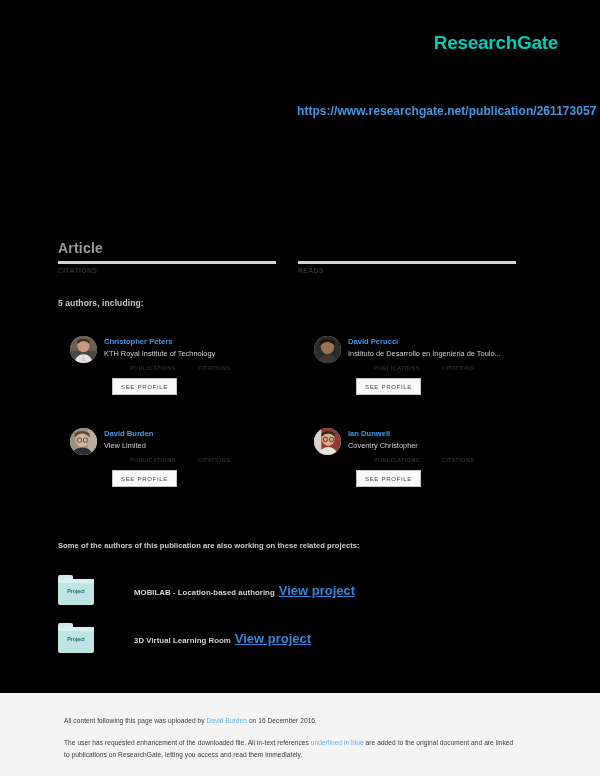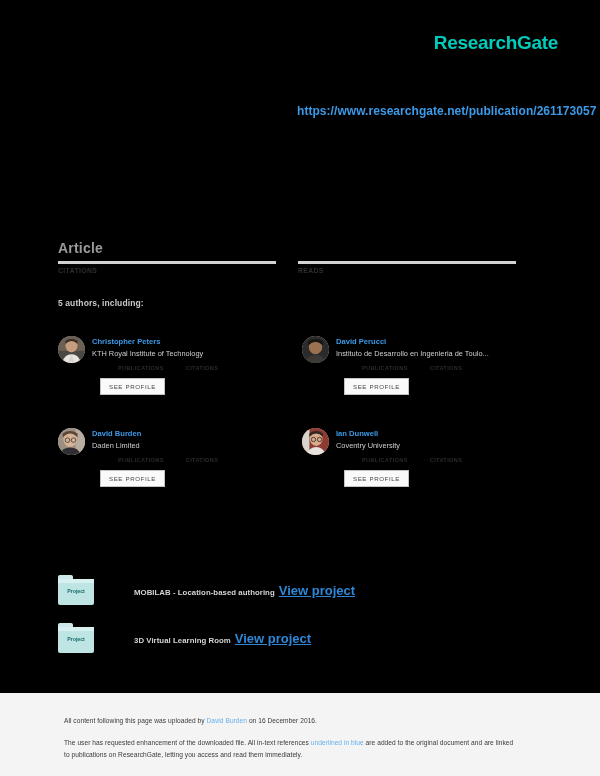--- a/index.html
+++ b/index.html
@@ -76,21 +76,21 @@
   .authors-heading {
     position: absolute;
     left: 58px; top: 298px;
     font-size: 8.5px;
     font-weight: 700;
     color: #c9c9c9;
     letter-spacing: 0.1px;
   }
   .authors-grid {
     position: absolute;
-    left: 58px; top: 336px;
+    left: 70px; top: 336px;
     width: 470px;
     display: flex;
     flex-wrap: wrap;
     column-gap: 18px;
     row-gap: 12px;
   }
   .author {
     width: 226px;
     display: flex;
     gap: 7px;
@@ -342,21 +342,21 @@
           <rect x="26" y="0" width="14" height="40" fill="#b8ada0"></rect>
           <ellipse cx="18" cy="17" rx="10" ry="11" fill="#d7b295"></ellipse>
           <path d="M7 14 q11 -12 22 0 l0 -6 q-11 -7 -22 0 z" fill="#5b4636"></path>
           <circle cx="14" cy="18" r="3.4" fill="none" stroke="#3c3c3c" stroke-width="1.2"></circle>
           <circle cx="23" cy="18" r="3.4" fill="none" stroke="#3c3c3c" stroke-width="1.2"></circle>
           <path d="M2 40 q4 -11 16 -11 q12 0 16 11 z" fill="#2f2f33"></path>
         </svg>
       </div>
       <div class="author-body">
         <div class="author-name">David Burden</div>
-        <div class="author-affil">Daden Limited</div>
+        <div class="author-affil">View Limited</div>
         <div class="author-stats">
           <div>
             <div class="astat-label">PUBLICATIONS</div>
             <div class="astat-value"></div>
           </div>
           <div>
             <div class="astat-label">CITATIONS</div>
             <div class="astat-value"></div>
           </div>
         </div>
@@ -371,37 +371,38 @@
           <rect x="0" y="0" width="11" height="40" fill="#d8d4cc"></rect>
           <ellipse cx="21" cy="16" rx="9.5" ry="10.5" fill="#d9ab8a"></ellipse>
           <path d="M11 13 q10 -10 20 0 l0 -5 q-10 -7 -20 0 z" fill="#2f2720"></path>
           <circle cx="17" cy="17" r="3.2" fill="none" stroke="#2a2a2a" stroke-width="1.2"></circle>
           <circle cx="26" cy="17" r="3.2" fill="none" stroke="#2a2a2a" stroke-width="1.2"></circle>
           <path d="M6 40 q5 -12 15 -12 q10 0 15 12 z" fill="#e6e3de"></path>
         </svg>
       </div>
       <div class="author-body">
         <div class="author-name">Ian Dunwell</div>
-        <div class="author-affil">Coventry University</div>
+        <div class="author-affil">Coventry Christopher</div>
         <div class="author-stats">
           <div>
             <div class="astat-label">PUBLICATIONS</div>
             <div class="astat-value"></div>
           </div>
           <div>
             <div class="astat-label">CITATIONS</div>
             <div class="astat-value"></div>
           </div>
         </div>
         <div class="see-profile">SEE PROFILE</div>
       </div>
     </div>
 
   </div>
 
+  <div class="projects-heading">Some of the authors of this publication are also working on these related projects:</div>
 
   <div class="projects-list">
     <div class="project-row">
       <div class="folder">
         <div class="tab"></div>
           <div class="body"></div>
           <div class="strip"></div>
         <div class="ftext">Project</div>
       </div>
       <div>

